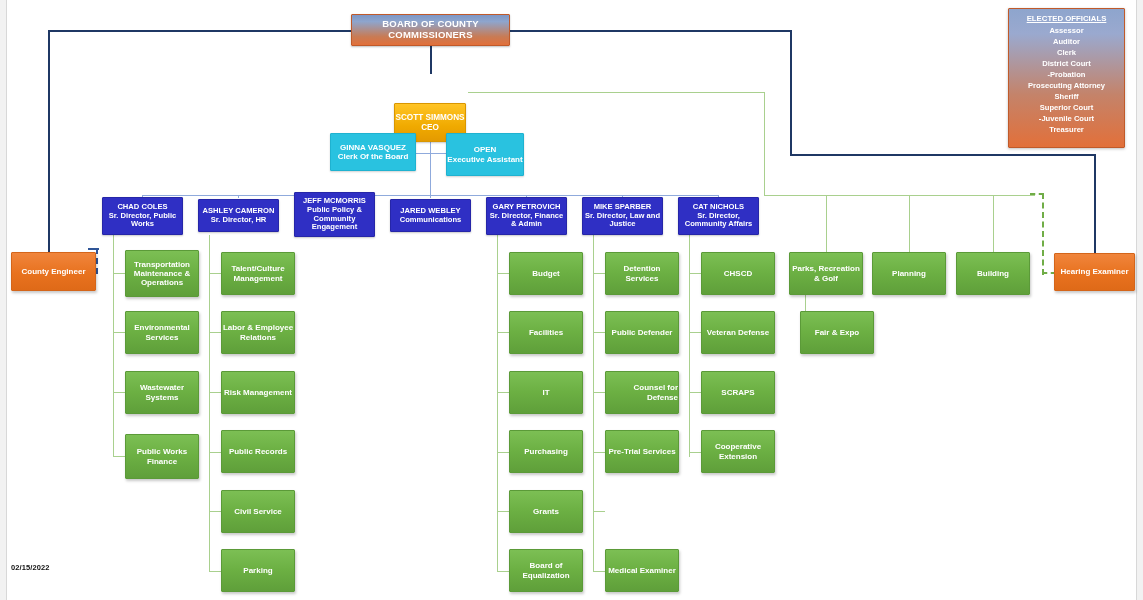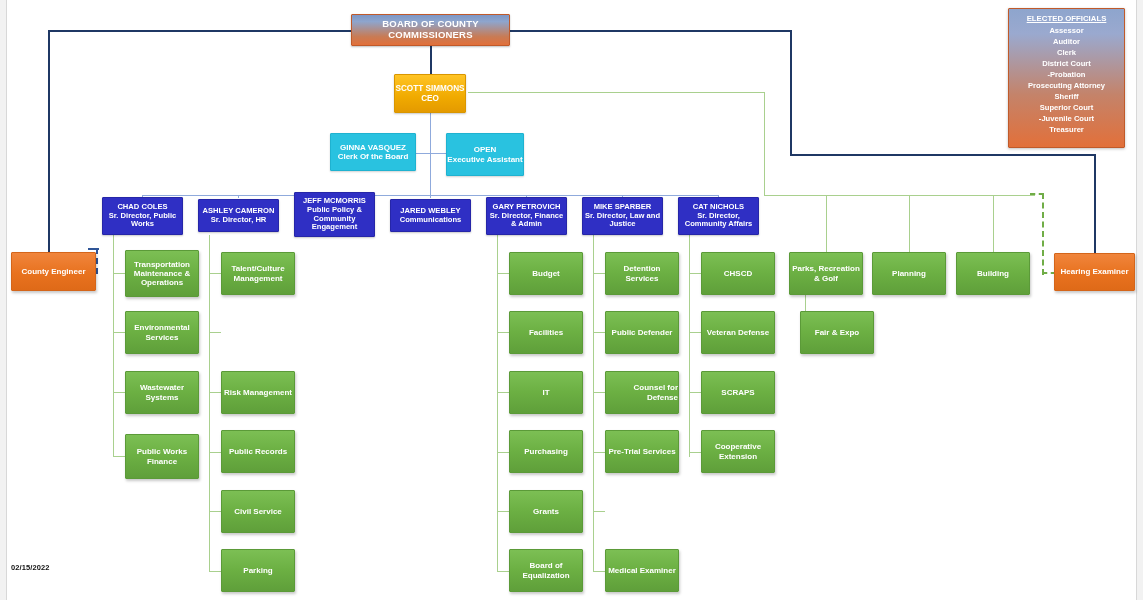--- a/index.html
+++ b/index.html
@@ -54,20 +54,21 @@
     border:1px solid #c05a2a;
     font-size:9.5px;font-weight:bold;letter-spacing:.2px;
     box-shadow:0 1px 2px rgba(0,0,0,.25);
   }
   
   .n-ceo{
     background:linear-gradient(180deg,#ffc425 0%,#f0aa00 60%,#e49a00 100%);
     border:1px solid #d99600;
     font-size:8.2px;
     box-shadow:0 1px 2px rgba(0,0,0,.22);
+    margin-top:29px;
   }
   
   .n-teal{
     background:#29c2e0;
     border:1px solid #1fb2d0;
     font-size:8px;
     box-shadow:0 1px 2px rgba(0,0,0,.18);
   }
   
   .n-blue{
@@ -282,20 +283,23 @@
   <div class="node n-green" style="left:125px;top:371px;width:74px;height:43px;">
     <span>Wastewater Systems</span>
     </div>
   <div class="node n-green" style="left:125px;top:434px;width:74px;height:45px;">
     <span>Public Works Finance</span>
     </div>
 
   <div class="node n-green" style="left:221px;top:252px;width:74px;height:43px;">
     <span>Talent/Culture Management</span>
     </div>
+  <div class="node n-green" style="left:221px;top:311px;width:74px;height:43px;">
+    <span>Labor &amp; Employee Relations</span>
+    </div>
   <div class="node n-green" style="left:221px;top:371px;width:74px;height:43px;">
     <span>Risk Management</span>
     </div>
   <div class="node n-green" style="left:221px;top:430px;width:74px;height:43px;">
     <span>Public Records</span>
     </div>
   <div class="node n-green" style="left:221px;top:490px;width:74px;height:43px;">
     <span>Civil Service</span>
     </div>
   <div class="node n-green" style="left:221px;top:549px;width:74px;height:43px;">

